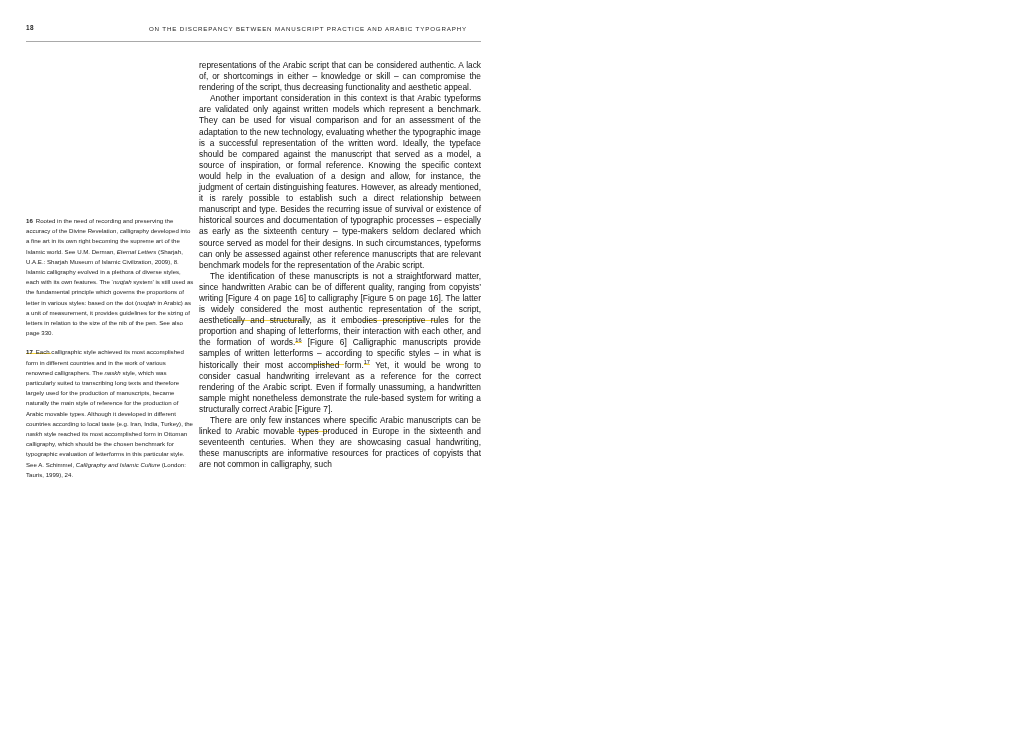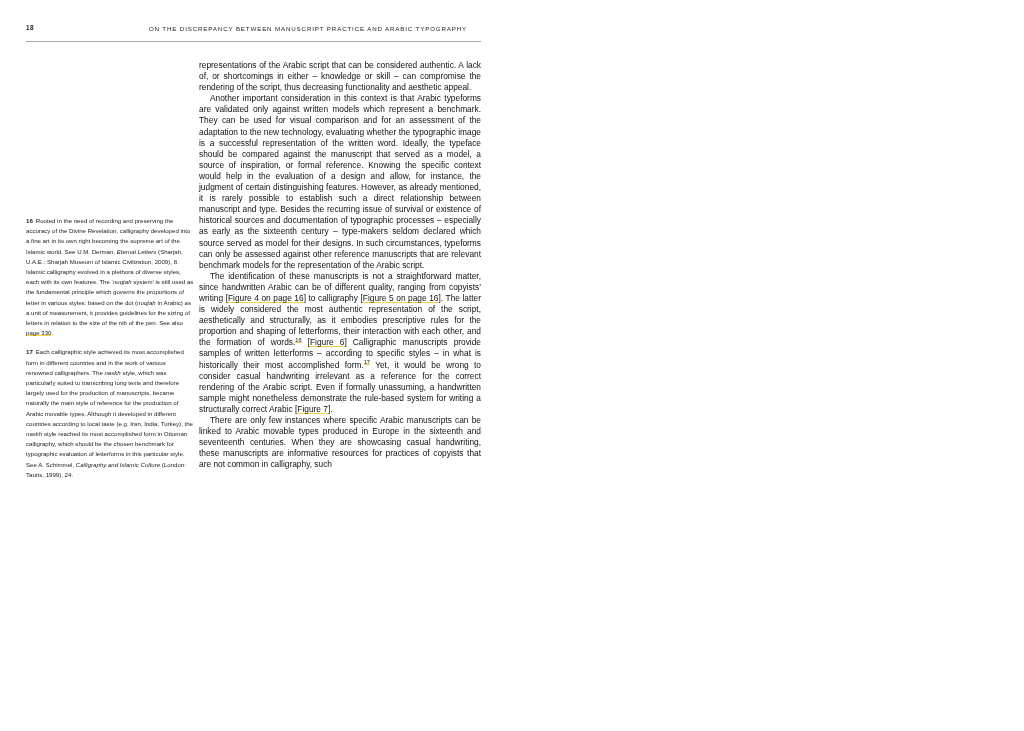--- a/index.html
+++ b/index.html
@@ -67,21 +67,21 @@
     text-align: left;
   }
   .note { margin-bottom: 9px; }
   .note .num {
     font-weight: 700;
     margin-right: 3px;
   }
   .note i { font-style: italic; }
   .xref-hl {
     background: linear-gradient(to top, #f5d23b 0 1.4px, transparent 1.4px 100%);
-    padding-bottom: 0;
+    padding-bottom: 18px;
   }
 
   
   #body-left {
     position: absolute;
     left: 199px;
     top: 60px;
     width: 282px;
     font-family: Liberation Sans, sans-serif;
     font-size: 8.35px;

